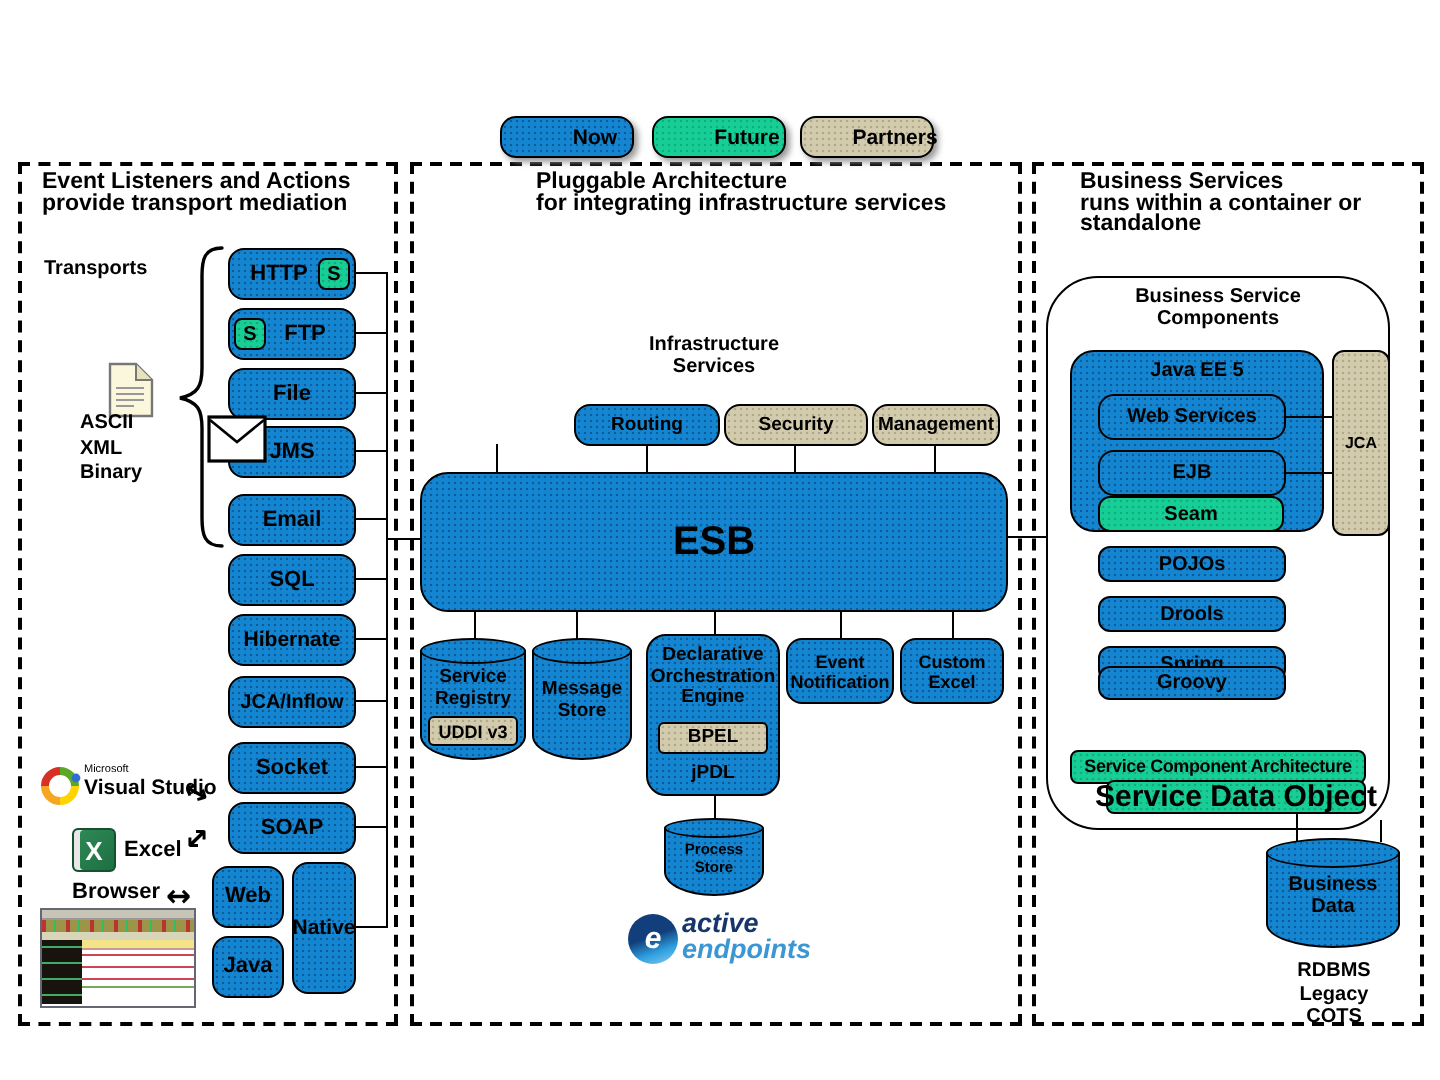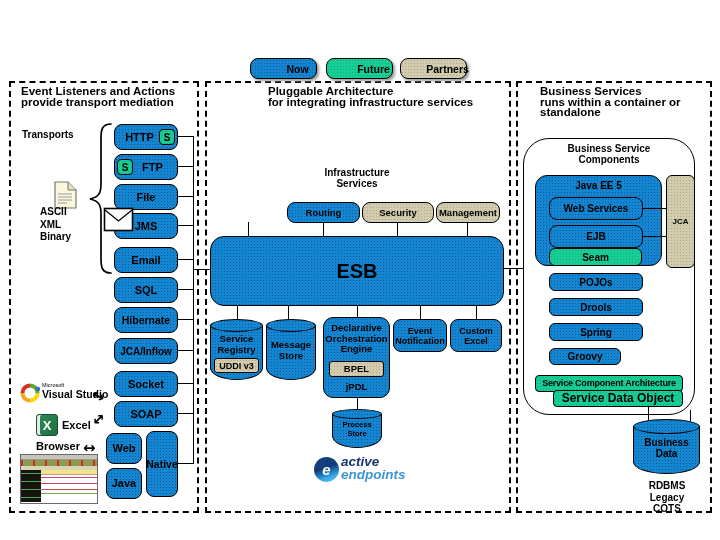--- a/index.html
+++ b/index.html
@@ -328,29 +328,29 @@
 
   <div class="node c-blue" style="left:549px; top:273px; width:94px; height:18px; border-radius:6px;">
       <span style="font-size:10px;">POJOs</span>
     </div>
   <div class="node c-blue" style="left:549px; top:298px; width:94px; height:18px; border-radius:6px;">
       <span style="font-size:10px;">Drools</span>
     </div>
   <div class="node c-blue" style="left:549px; top:323px; width:94px; height:18px; border-radius:6px;">
       <span style="font-size:10px;">Spring</span>
     </div>
-  <div class="node c-blue" style="left:549px; top:348px; width:72px; height:17px; border-radius:6px;">
+  <div class="node c-blue" style="left:549px; top:333px; width:94px; height:17px; border-radius:6px;">
       <span style="font-size:10px;">Groovy</span>
     </div>
 
   <div class="node c-green" style="left:535px; top:375px; width:148px; height:17px; border-radius:4px;">
       <span style="font-size:9px; letter-spacing:-0.2px; white-space:nowrap;">Service Component Architecture</span>
     </div>
   <div class="node c-green" style="left:553px; top:390px; width:130px; height:17px; border-radius:4px;">
-      <span style="font-size:12px; white-space:nowrap;">Service Data Object</span>
+      <span style="font-size:15px; white-space:nowrap;">Service Data Object</span>
     </div>
 
   <div class="vline" style="left:648px; top:406px; height:15px;"></div>
   <div class="vline" style="left:690px; top:410px; height:11px;"></div>
 
   <div class="cyl" style="left:633px; top:419px; width:67px; height:55px;">
     <div class="cyl-top c-blue" style="height:15px;"></div>
     <div class="cyl-body c-blue" style="top:7px;"></div>
     <div class="cyl-text" style="top:18px; font-size:10px; line-height:11px;">
       <div>Business</div>

